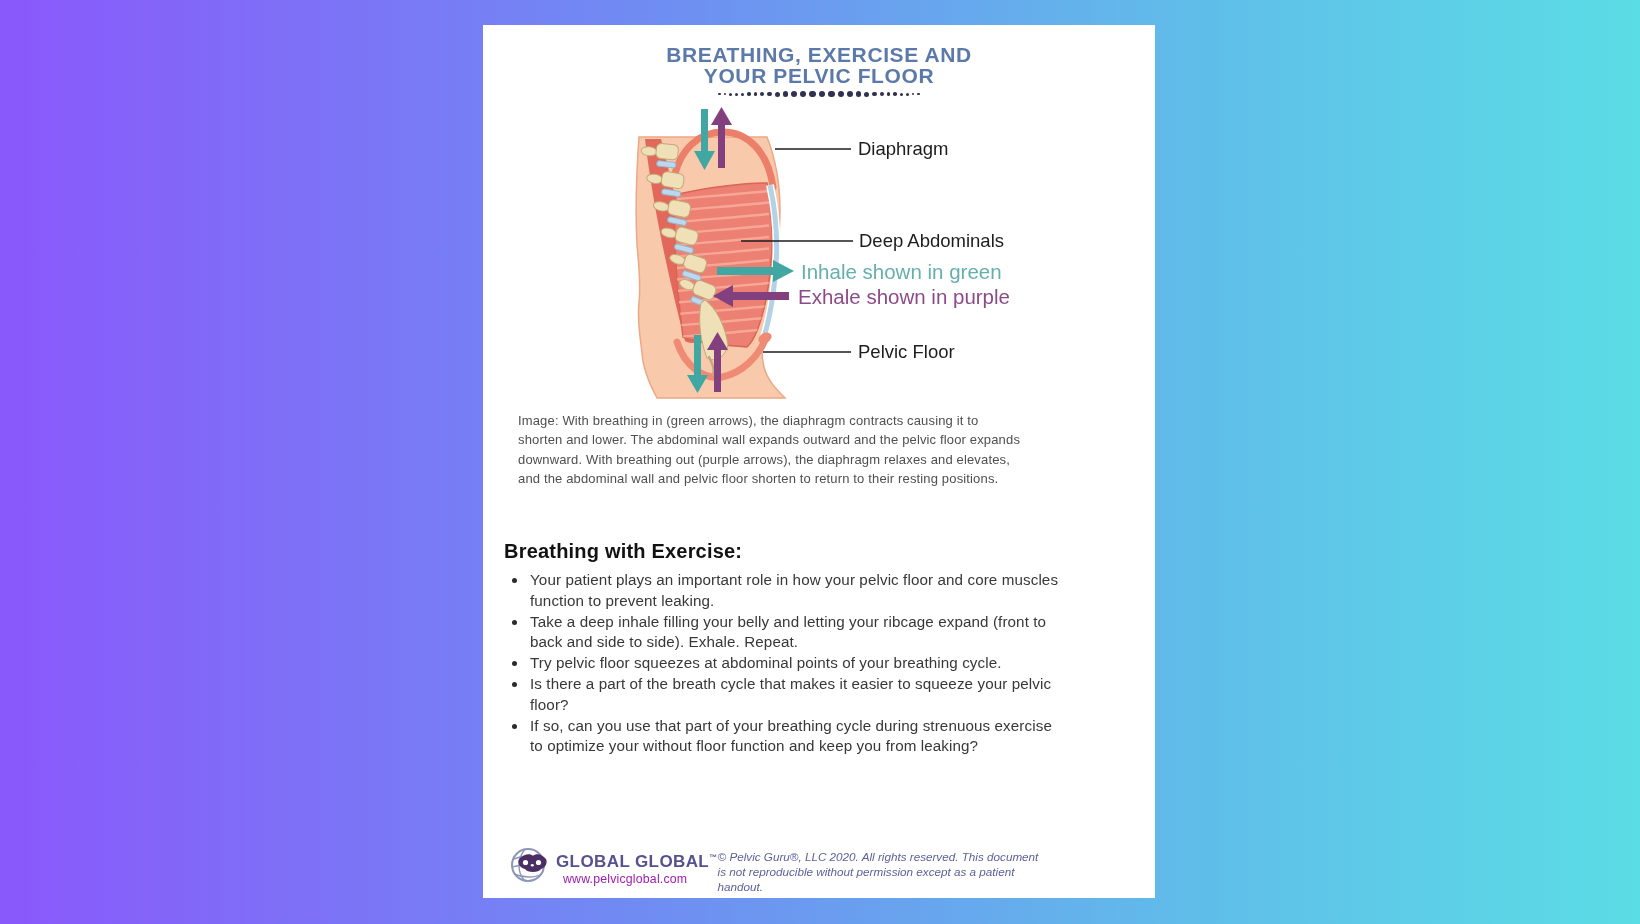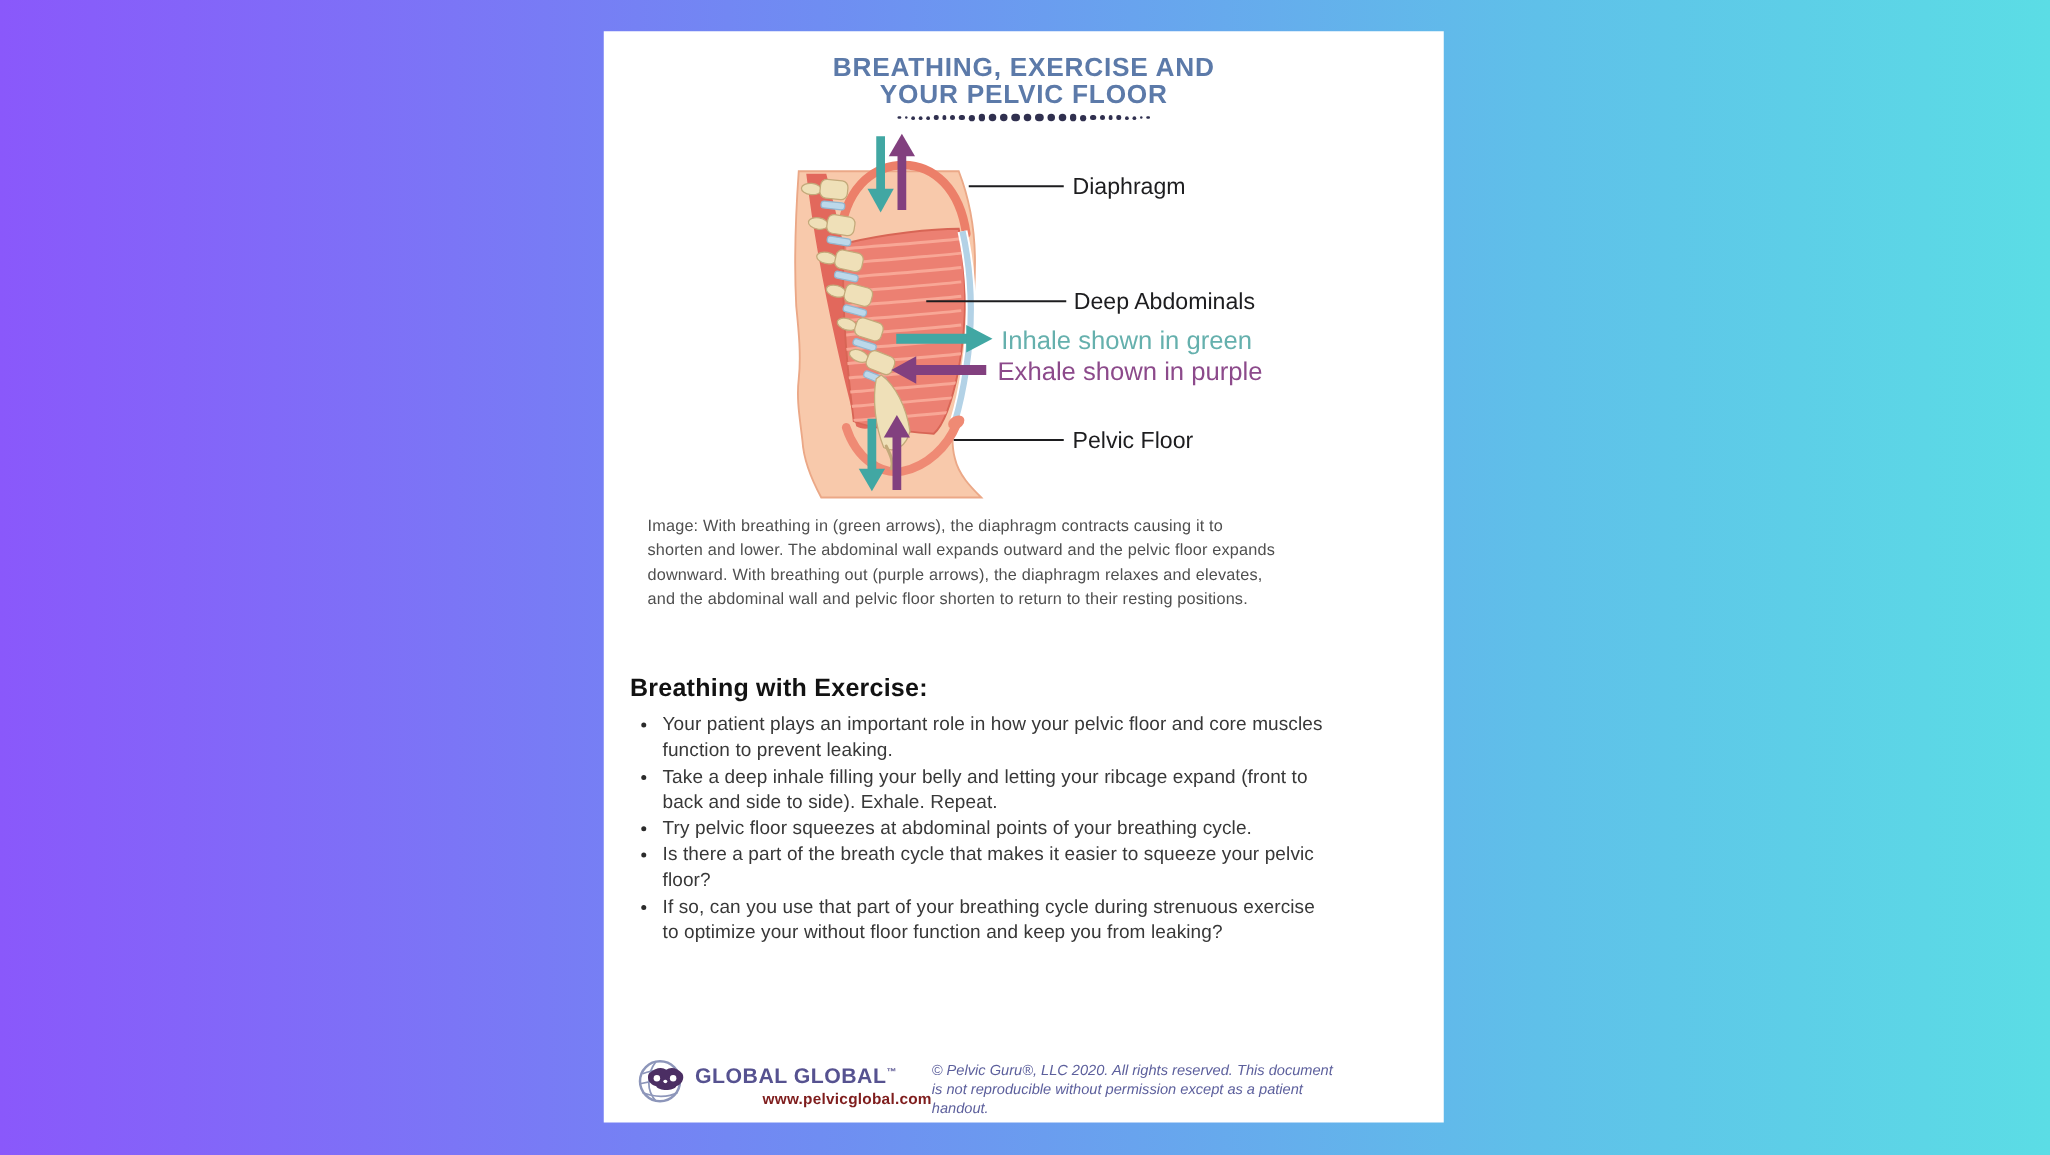--- a/index.html
+++ b/index.html
@@ -46,22 +46,22 @@
   .exercise li::marker{color:#2b2b2b;}
   .footer{position:absolute;left:24px;top:818px;display:flex;align-items:flex-start;}
   .logo-icon{width:44px;height:44px;margin-right:5px;}
   .brand-col{display:flex;flex-direction:column;margin-top:6px;}
   .brand{
     font-size:17px;font-weight:bold;color:#565290;letter-spacing:.4px;line-height:18px;
     white-space:nowrap;
   }
   .brand sup{font-size:8px;}
   .website{
-    font-size:12.3px;font-weight:bold;color:#7f1d1d;letter-spacing:.2px;
-    margin-top:1px;padding-left:7px;white-space:nowrap;margin-left:47px;
+    font-size:12.3px;font-weight:normal;color:#a21caf;letter-spacing:.2px;
+    margin-top:1px;padding-left:7px;white-space:nowrap;
   }
   .copyright{
     margin-left:0;margin-top:7px;width:325px;
     font-style:italic;font-size:11.7px;line-height:14.8px;color:#5c5f9c;
   }
 </style>
 </head>
 <body>
 
 <div class="stage">

